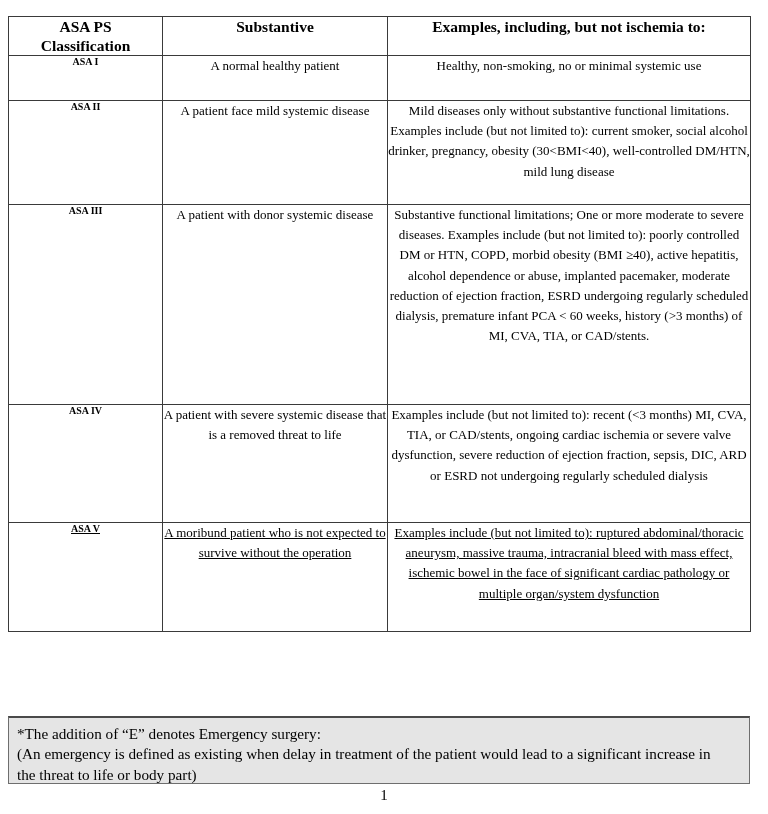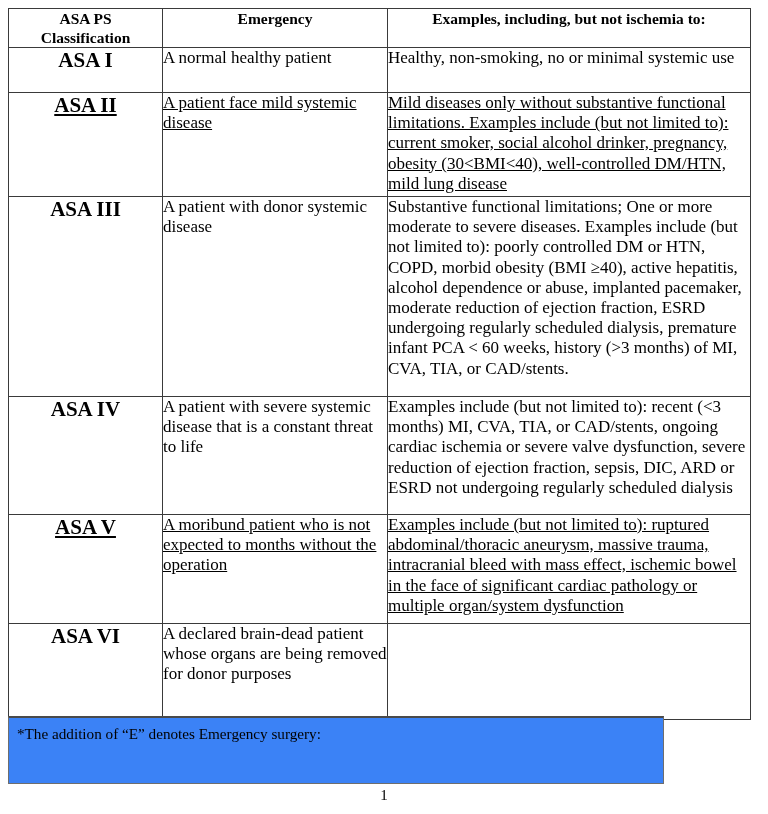--- a/index.html
+++ b/index.html
@@ -20,21 +20,21 @@
   #page {
     position: absolute;
     left: 0; top: 0;
     width: 768px;
     height: 814px;
   }
 
   table.asa {
     position: absolute;
     left: 8px;
-    top: 8px;
+    top: 16px;
     width: 742px;
     border-collapse: collapse;
     table-layout: fixed;
   }
   table.asa td, table.asa th {
     border: 1px solid #3a3a3a;
     vertical-align: top;
     padding: 0;
     background: #ffffff;
   }
@@ -51,48 +51,48 @@
     line-height: 19px;
     padding: 5px 4px 6px 4px;
     vertical-align: top;
   }
   .hdr-stack { display: block; }
 
   
   .cls {
     text-align: center;
     font-weight: bold;
-    font-size: 21px;
+    font-size: 10px;
     vertical-align: middle;
   }
 
   
   .txt {
-    font-size: 17px;
+    font-size: 13px;
     line-height: 20.2px;
     padding: 4px 7px 5px 7px;
-    text-align: left;
+    text-align: center;
   }
   tr.r-1      td { height: 45px; }
-  tr.r-2      td { height: 104px; text-decoration: underline; }
+  tr.r-2      td { height: 104px; }
   tr.r-3      td { height: 200px; margin-left: 16px; }
   tr.r-4      td { height: 118px; }
   tr.r-5      td { height: 109px; text-decoration: underline; }
   tr.r-6      td { height: 96px; }
 
   
   .footnote {
     position: absolute;
     left: 8px;
     top: 716px;
-    width: 656px;
+    width: 742px;
     height: 68px;
     border: 1px solid #6e6e6e;
     border-top: 2px solid #4a4a4a;
-    background: #3b82f6;
+    background: #e5e5e5;
     padding: 6px 18px 4px 8px;
     font-size: 15.2px;
     line-height: 20.4px;
   }
   .footnote p { margin: 0; }
 
   .page-num {
     position: absolute;
     left: 0;
     top: 786px;
@@ -112,21 +112,21 @@
       <col class="c1">
         <col class="c2">
         <col class="c3">
     </colgroup>
     <tbody>
       <tr class="r-head">
         <th class="hdr">
           <span class="hdr-stack">ASA PS</span>
           <span class="hdr-stack">Classification</span>
         </th>
-        <th class="hdr">Emergency</th>
+        <th class="hdr">Substantive</th>
         <th class="hdr">Examples, including, but not ischemia to:</th>
       </tr>
 
       <tr class="r-1">
         <td class="cls">ASA I</td>
         <td class="txt">A normal healthy patient</td>
         <td class="txt">Healthy, non-smoking, no or minimal systemic use</td>
       </tr>
 
       <tr class="r-2">
@@ -136,37 +136,33 @@
       </tr>
 
       <tr class="r-3">
         <td class="cls">ASA III</td>
         <td class="txt">A patient with donor systemic disease</td>
         <td class="txt">Substantive functional limitations; One or more moderate to severe diseases. Examples include (but not limited to): poorly controlled DM or HTN, COPD, morbid obesity (BMI ≥40), active hepatitis, alcohol dependence or abuse, implanted pacemaker, moderate reduction of ejection fraction, ESRD undergoing regularly scheduled dialysis, premature infant PCA &lt; 60 weeks, history (&gt;3 months) of MI, CVA, TIA, or CAD/stents.</td>
       </tr>
 
       <tr class="r-4">
         <td class="cls">ASA IV</td>
-        <td class="txt">A patient with severe systemic disease that is a constant threat to life</td>
+        <td class="txt">A patient with severe systemic disease that is a removed threat to life</td>
         <td class="txt">Examples include (but not limited to): recent (&lt;3 months) MI, CVA, TIA, or CAD/stents, ongoing cardiac ischemia or severe valve dysfunction, severe reduction of ejection fraction, sepsis, DIC, ARD or ESRD not undergoing regularly scheduled dialysis</td>
       </tr>
 
       <tr class="r-5">
         <td class="cls">ASA V</td>
-        <td class="txt">A moribund patient who is not expected to months without the operation</td>
+        <td class="txt">A moribund patient who is not expected to survive without the operation</td>
         <td class="txt">Examples include (but not limited to): ruptured abdominal/thoracic aneurysm, massive trauma, intracranial bleed with mass effect, ischemic bowel in the face of significant cardiac pathology or multiple organ/system dysfunction</td>
       </tr>
 
-      <tr class="r-6">
-        <td class="cls">ASA VI</td>
-        <td class="txt">A declared brain-dead patient whose organs are being removed for donor purposes</td>
-        <td class="txt"></td>
-      </tr>
     </tbody>
   </table>
 
   <div class="footnote">
     <p>*The addition of “E” denotes Emergency surgery:</p>
+    <p>(An emergency is defined as existing when delay in treatment of the patient would lead to a significant increase in the threat to life or body part)</p>
   </div>
 
   <div class="page-num">1</div>
 
 </div>
 
 </body></html>

